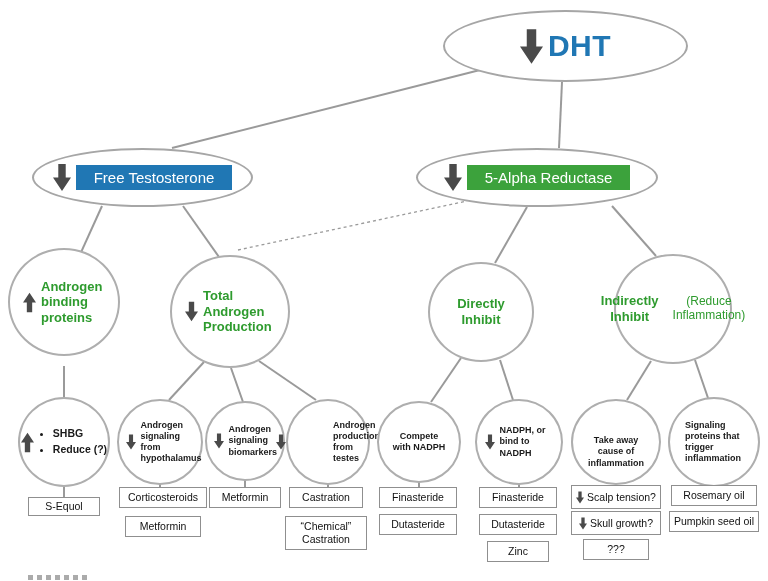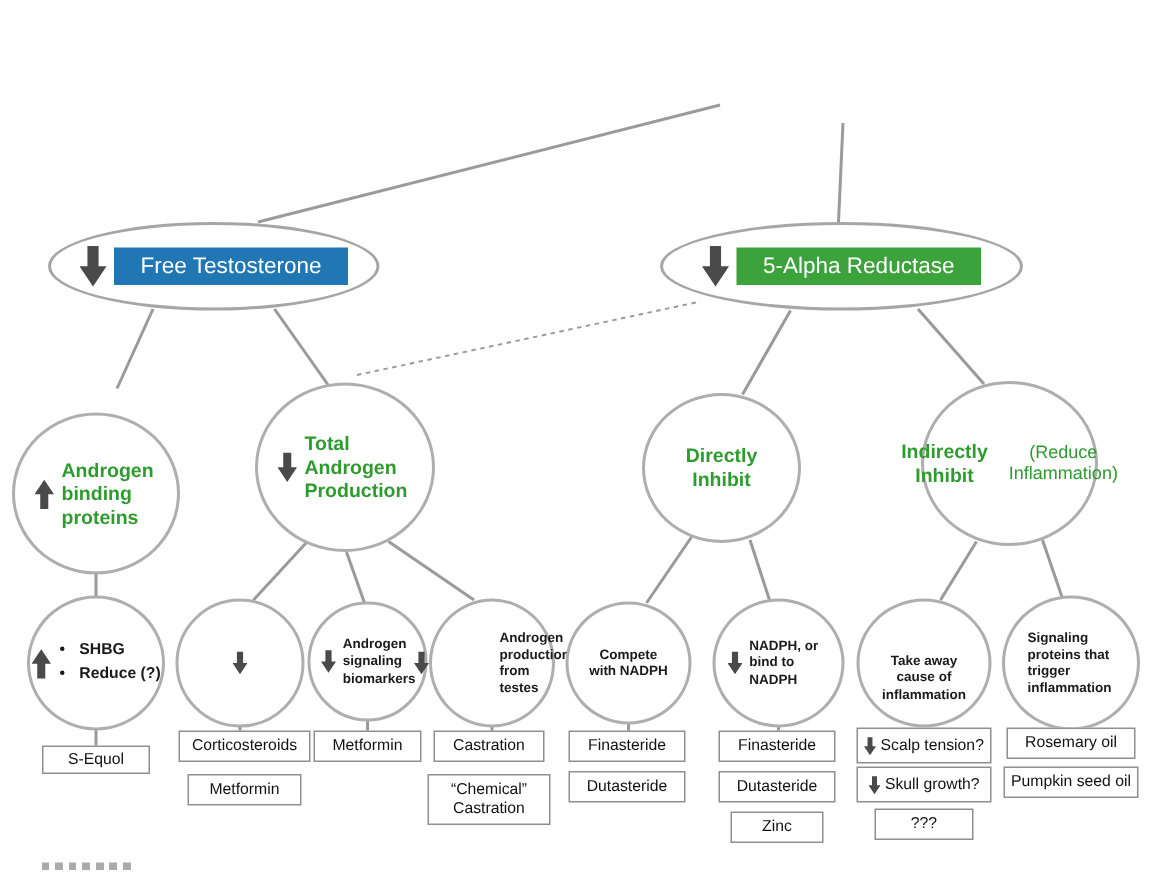--- a/index.html
+++ b/index.html
@@ -69,40 +69,48 @@
     <line x1="695" y1="360" x2="708" y2="398"></line>
     <line x1="64" y1="486" x2="64" y2="498"></line>
     <line x1="160" y1="483" x2="160" y2="489"></line>
     <line x1="245" y1="479" x2="245" y2="489"></line>
     <line x1="328" y1="483" x2="328" y2="489"></line>
     <line x1="419" y1="481" x2="419" y2="489"></line>
     <line x1="519" y1="483" x2="519" y2="489"></line>
     <line class="dashed" x1="238" y1="250" x2="467" y2="201"></line>
   </svg>
 
+  <div class="node ellipse" style="left:443px;top:10px;width:245px;height:72px;">
+    <span class="arrow a-xl">
+      <svg viewBox="0 0 16 24">
+          <path d="M4.7 0h6.6v12h4.7L8 24 0 12h4.7z"></path>
+        </svg>
+    </span>
+    <span class="dht-label">DHT</span>
+  </div>
 
   <div class="node ellipse" style="left:32px;top:148px;width:221px;height:59px;">
     <span class="arrow a-lg">
       <svg viewBox="0 0 16 24">
           <path d="M4.7 0h6.6v12h4.7L8 24 0 12h4.7z"></path>
         </svg>
     </span>
     <span class="tag blue">Free Testosterone</span>
   </div>
 
-  <div class="node ellipse" style="left:440px;top:148px;width:242px;height:59px;text-align:center;">
+  <div class="node ellipse" style="left:416px;top:148px;width:242px;height:59px;text-align:center;">
     <span class="arrow a-lg">
       <svg viewBox="0 0 16 24">
           <path d="M4.7 0h6.6v12h4.7L8 24 0 12h4.7z"></path>
         </svg>
     </span>
     <span class="tag green">5-Alpha Reductase</span>
   </div>
 
-  <div class="node circle" style="left:8px;top:275px;width:112px;height:108px;">
+  <div class="node circle" style="left:8px;top:248px;width:112px;height:108px;">
     <span class="arrow a-md">
       <svg viewBox="0 0 16 24">
           <path d="M8 0l8 12h-4.7v12H4.7V12H0z"></path>
         </svg>
     </span>
     <span class="green-bold left" style="width:64px;">Androgen binding proteins</span>
   </div>
 
   <div class="node circle" style="left:170px;top:255px;width:120px;height:113px;">
     <span class="arrow a-md">
@@ -133,20 +141,21 @@
       <li>Reduce (?)</li>
     </ul>
   </div>
 
   <div class="node circle" style="left:117px;top:399px;width:86px;height:86px;">
     <span class="arrow a-sm">
       <svg viewBox="0 0 16 24">
           <path d="M4.7 0h6.6v12h4.7L8 24 0 12h4.7z"></path>
         </svg>
     </span>
+    <span class="small-bold left" style="width:54px;">Androgen signaling from hypothalamus</span>
   </div>
 
   <div class="node circle" style="left:205px;top:401px;width:80px;height:80px;justify-content:center;">
     <span class="arrow a-sm">
       <svg viewBox="0 0 16 24">
           <path d="M4.7 0h6.6v12h4.7L8 24 0 12h4.7z"></path>
         </svg>
     </span>
     <span class="small-bold left" style="width:48px;">Androgen signaling biomarkers</span>
   </div>

